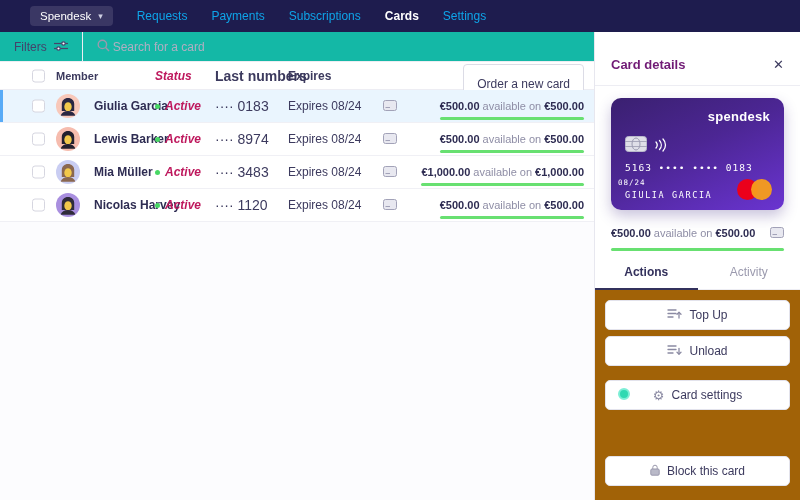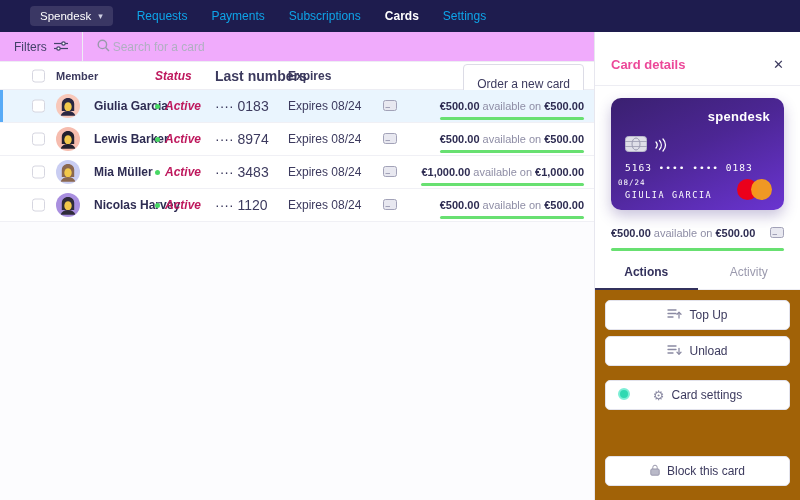--- a/index.html
+++ b/index.html
@@ -12,21 +12,21 @@
     display:flex; align-items:center; padding-left:30px; gap:24px; }
   .workspace-btn { background:#3a3764; color:#fff; font-size:11.5px; padding:4px 10px;
     border-radius:4px; display:flex; gap:7px; align-items:center; cursor:pointer; }
   .workspace-btn .caret { font-size:9px; color:#cfcfe2; }
   .nav-item { color:#0ea5e9; font-size:12px; cursor:pointer; }
   .nav-item.active { color:#fff; font-weight:bold; }
 
   
   .main { position:absolute; top:32px; left:0; width:595px; bottom:0; background:#fcfcfe;
     border-right:1px solid #e7e7ef; }
-  .filters-bar { height:30px; border-bottom:1px solid #ededf3; display:flex; align-items:center; background:#f0abfc; }
+  .filters-bar { height:30px; border-bottom:1px solid #ededf3; display:flex; align-items:center; background:#14b8a6; }
   .filters-label { display:flex; gap:7px; padding:0 14px; color:#44426a; font-size:12px;
     align-items:center; border-right:1px solid #ededf3; height:100%; cursor:pointer; }
   .search { display:flex; gap:3px; padding-left:14px; align-items:center; flex:1; }
   .search input { border:none; outline:none; font-size:12px; color:#3c3a5e; width:350px; background:transparent; }
   .search input::placeholder { color:#b0afc2; }
 
   .table-header { height:28px; position:relative; border-bottom:1px solid #ededf3; background:#fff;
     font-size:11px; font-weight:bold; color:#3c3a5e; }
   .row { height:33px; position:relative; border-bottom:1px solid #f0f0f5; background:#fff; cursor:pointer; }
   .row.selected { background:#eaf5fe; box-shadow:inset 3px 0 0 #58abf7; }
@@ -51,21 +51,21 @@
 
   .order-btn { position:absolute; right:10px; top:2px; height:40px; padding:0 13px; background:#fff;
     border:1px solid #dcdce6; border-radius:4px; font-size:12px; color:#3c3a5e; cursor:pointer;
     font-family:"Liberation Sans", sans-serif; }
 
   
   .panel { position:absolute; top:32px; left:595px; right:0; bottom:0; background:#fff;
     display:flex; flex-direction:column; }
   .panel-header { height:54px; padding:12px 16px 0; display:flex; align-items:center;
     justify-content:space-between; border-bottom:1px solid #ededf3; }
-  .panel-title { font-size:13px; font-weight:bold; color:#ec4899; }
+  .panel-title { font-size:13px; font-weight:bold; color:#701a75; }
   .close-icon { font-size:13px; color:#3c3a5e; cursor:pointer; }
 
   .card-visual { margin:12px 16px 0; height:112px; border-radius:10px; position:relative; color:#fff;
     background:linear-gradient(155deg,#3a2070 0%,#4c2694 45%,#6a34d1 100%);
     box-shadow:0 6px 14px rgba(60,40,130,.28); }
   .card-brand { position:absolute; top:11px; right:14px; font-size:13px; font-weight:bold; letter-spacing:.3px; }
   .chip { position:absolute; left:14px; top:38px; }
   .contactless { position:absolute; left:42px; top:40px; }
   .card-number { position:absolute; left:14px; top:64px; font-family:"DejaVu Sans Mono",monospace;
     font-size:9.5px; letter-spacing:1px; }

